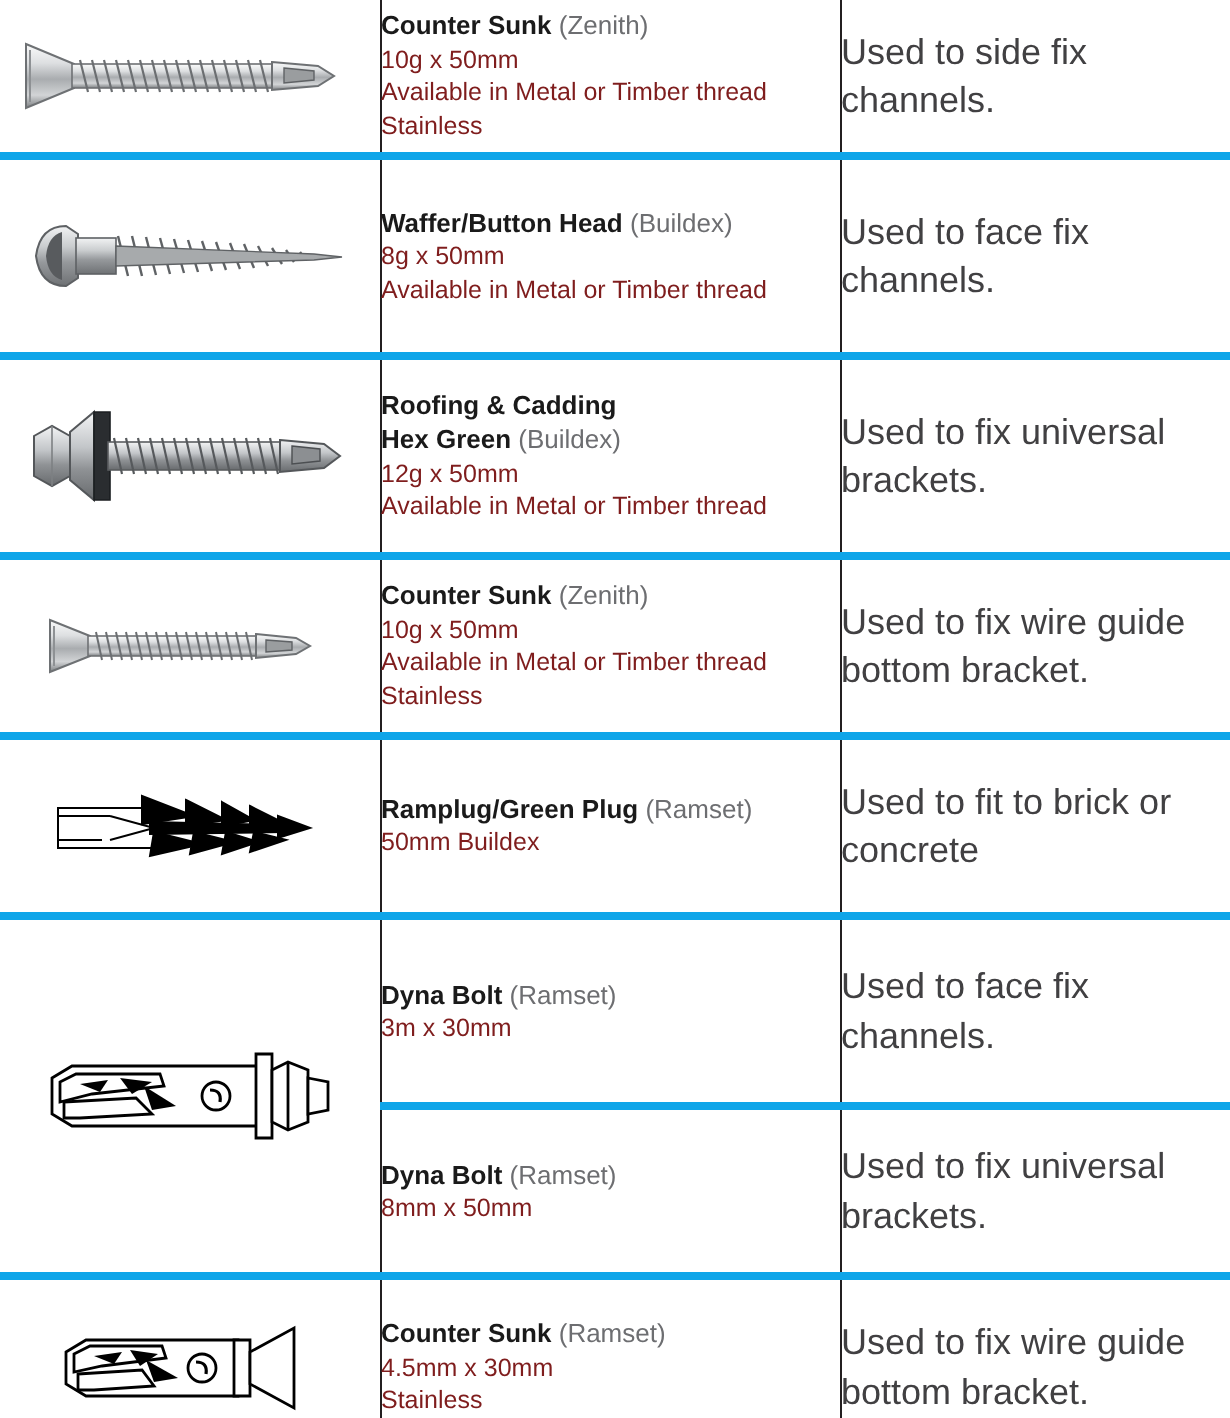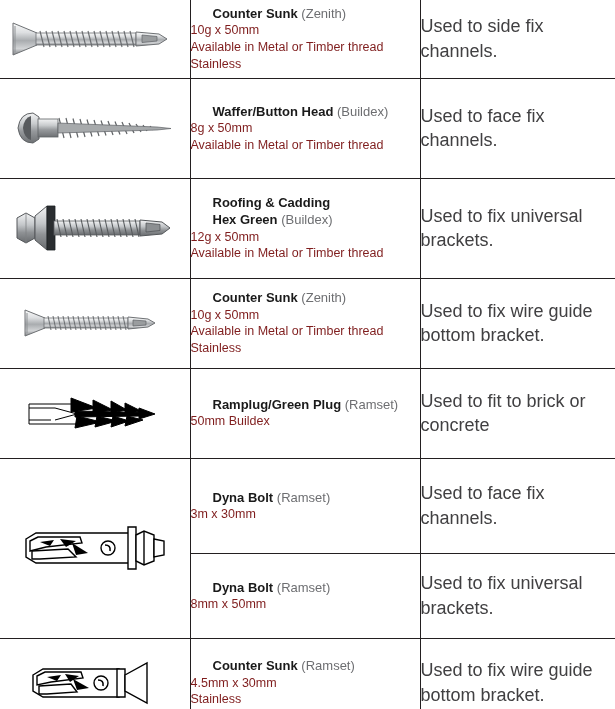--- a/index.html
+++ b/index.html
@@ -13,21 +13,21 @@
     font-family: "Liberation Sans", sans-serif;
     color: #231f20;
     overflow: hidden;
   }
   .fixings-table {
     width: 615px;
     border-collapse: collapse;
     table-layout: fixed;
   }
   .fixings-table td {
-    border-top: 1px solid #0ea5e9;
+    border-top: 4px solid #0ea5e9;
     border-bottom: 1px solid #231f20;
     border-right: 1px solid #231f20;
     vertical-align: middle;
     padding: 0;
   }
   .fixings-table tr:first-child > td { border-top: none; }
   .fixings-table tr:last-child > td { border-bottom: none; }
   .col-image   { width: 190px; border-left: none !important; }
   .col-desc    { width: 230px; }
   .col-use     { width: 195px; border-right: none !important; }
@@ -40,21 +40,20 @@
 
   .desc-cell {
     padding: 8px 12px 8px 12px;
     line-height: 1.33;
     font-size: 12.5px;
   }
   .desc-title {
     font-weight: bold;
     font-size: 13px;
     color: #1a1a1a;
-    margin-left: 22px;
   }
   .desc-title .brand {
     font-weight: normal;
     color: #6d6e71;
   }
   .desc-line {
     color: #7f1d1d;
     font-size: 12.5px;
   }
   .use-cell {

